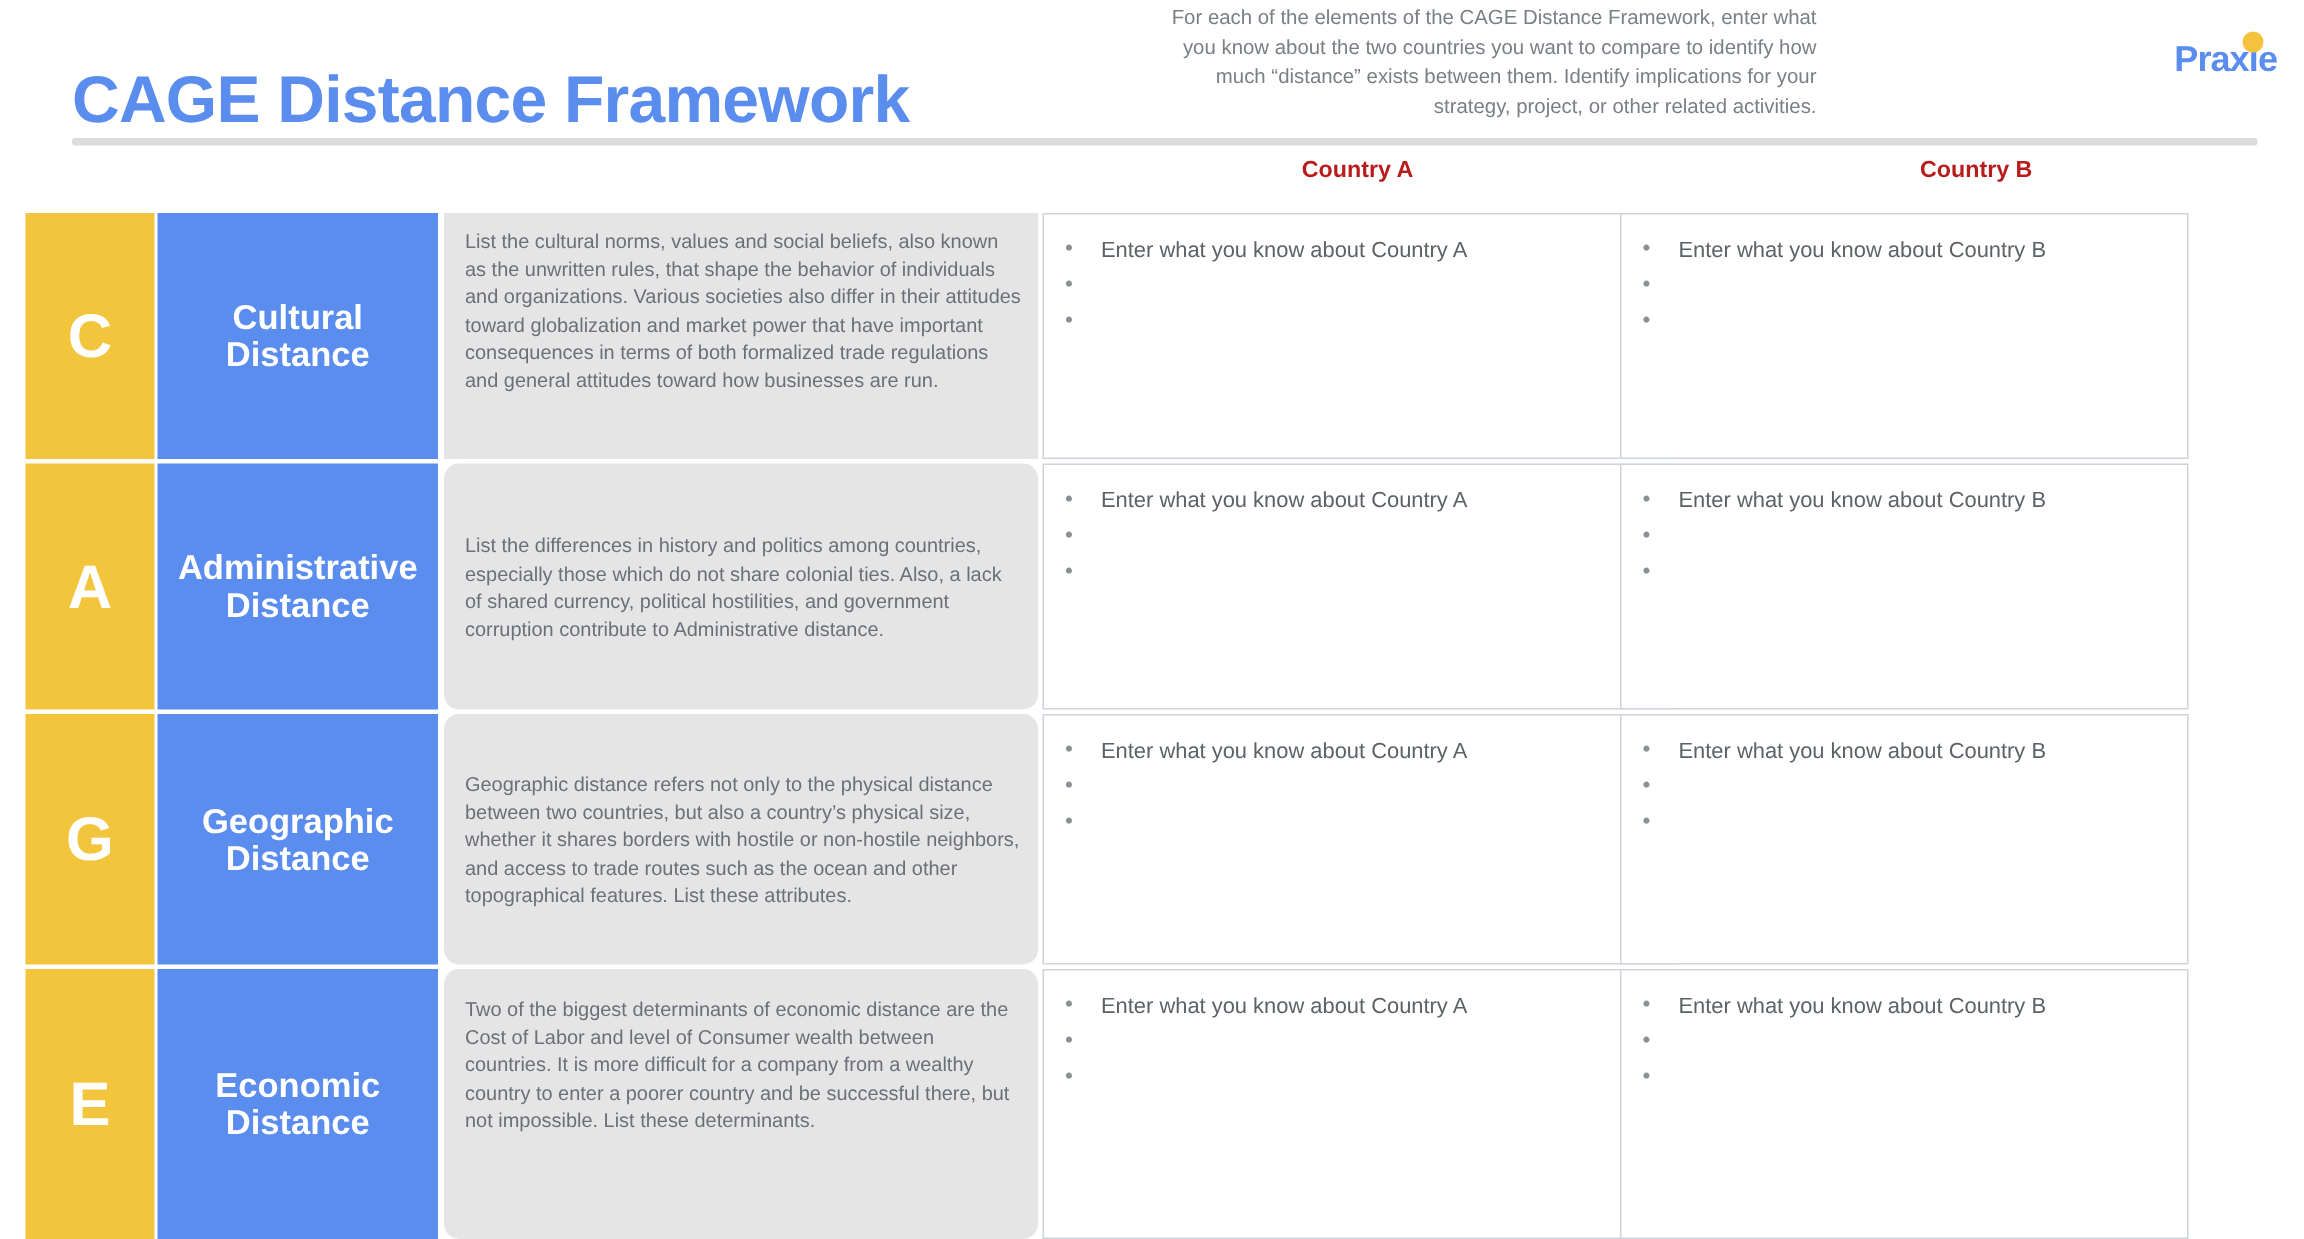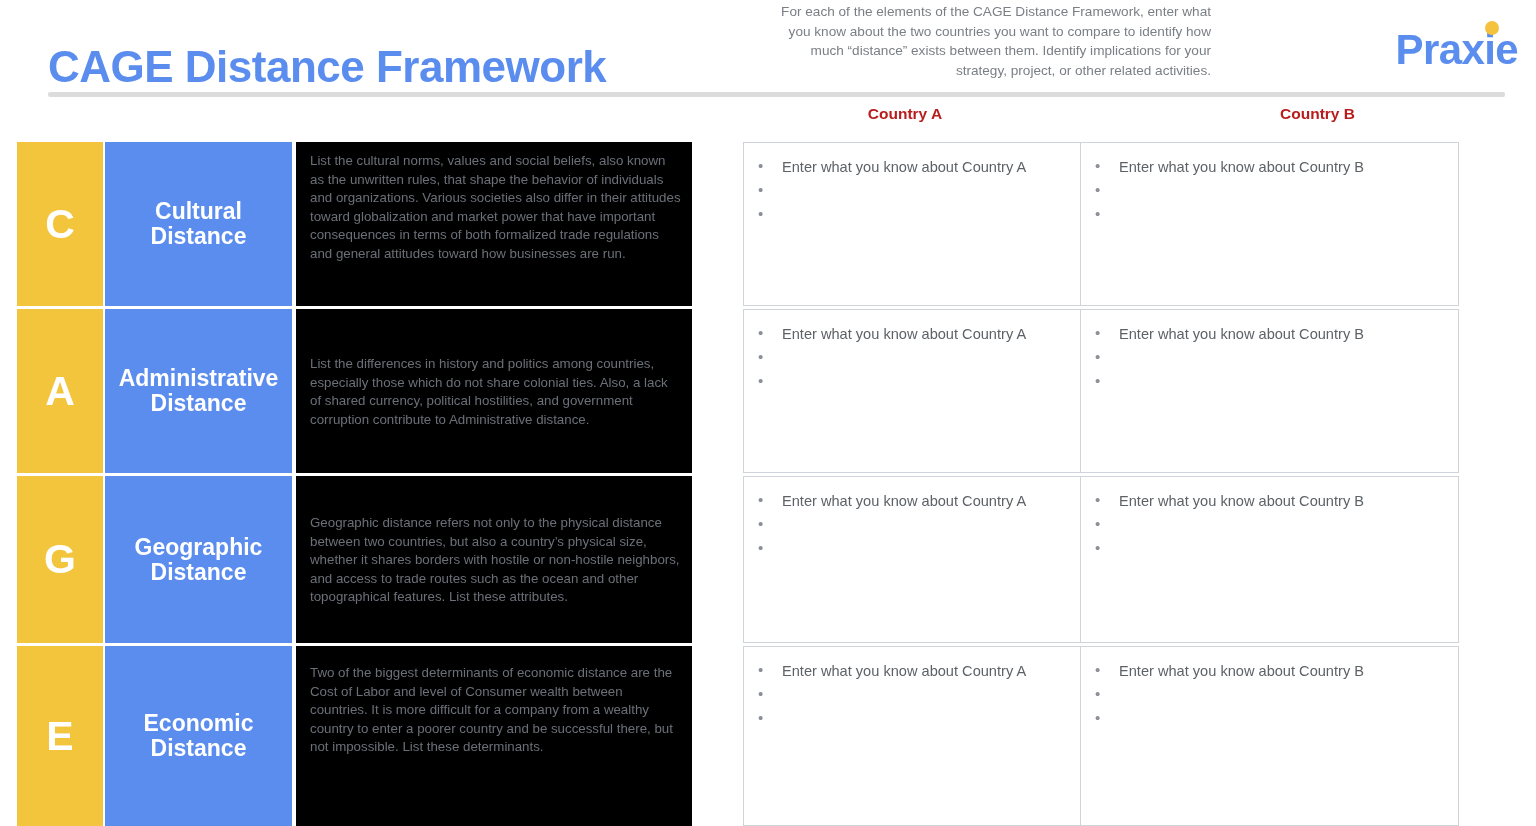--- a/index.html
+++ b/index.html
@@ -39,21 +39,21 @@
     font-size: 13.6px;
     line-height: 19.5px;
     color: #7a7f86;
     text-align: right;
   }
 
   .brand {
     position: absolute;
     right: 18px;
     top: 26px;
-    font-size: 42px;
+    font-size: 24px;
     font-weight: bold;
     color: #5b8def;
     letter-spacing: -0.6px;
     white-space: nowrap;
   }
   .brand .dot-wrap { position: relative; display: inline-block; }
   .brand .logo-dot {
     position: absolute;
     width: 14px;
     height: 14px;
@@ -141,41 +141,41 @@
     font-weight: bold;
     line-height: 25px;
     padding: 0 15px;
   }
 
   .desc-cell {
     position: absolute;
     left: 296px;
     width: 396px;
     height: 100%;
-    background: #000000;
+    background: #e5e5e5;
     color: #6b7078;
     font-size: 13.3px;
     line-height: 18.5px;
     padding: 10px 11px 8px 14px;
     display: flex;
     align-items: flex-start;
   }
   .row.r1 .desc-cell,
   .row.r2 .desc-cell,
-  .row.r3 .desc-cell { align-items: center; }
+  .row.r3 .desc-cell { align-items: center; border-radius: 10px; }
   .row.r3 .desc-cell { align-items: flex-start; padding-top: 18px; }
 
   .entry-cell {
     position: absolute;
     height: 100%;
     background: #ffffff;
     border: 1px solid #cfd4da;
     padding: 12px 0 0 0;
   }
-  .entry-cell.a { left: 695px; width: 422px; margin-left: 48px; }
+  .entry-cell.a { left: 695px; width: 422px; }
   .entry-cell.b { left: 1080px; width: 379px; }
 
   .entry-list { list-style: none; }
   .entry-list li {
     position: relative;
     padding-left: 38px;
     font-size: 14.6px;
     line-height: 24px;
     color: #5d6267;
     min-height: 24px;

